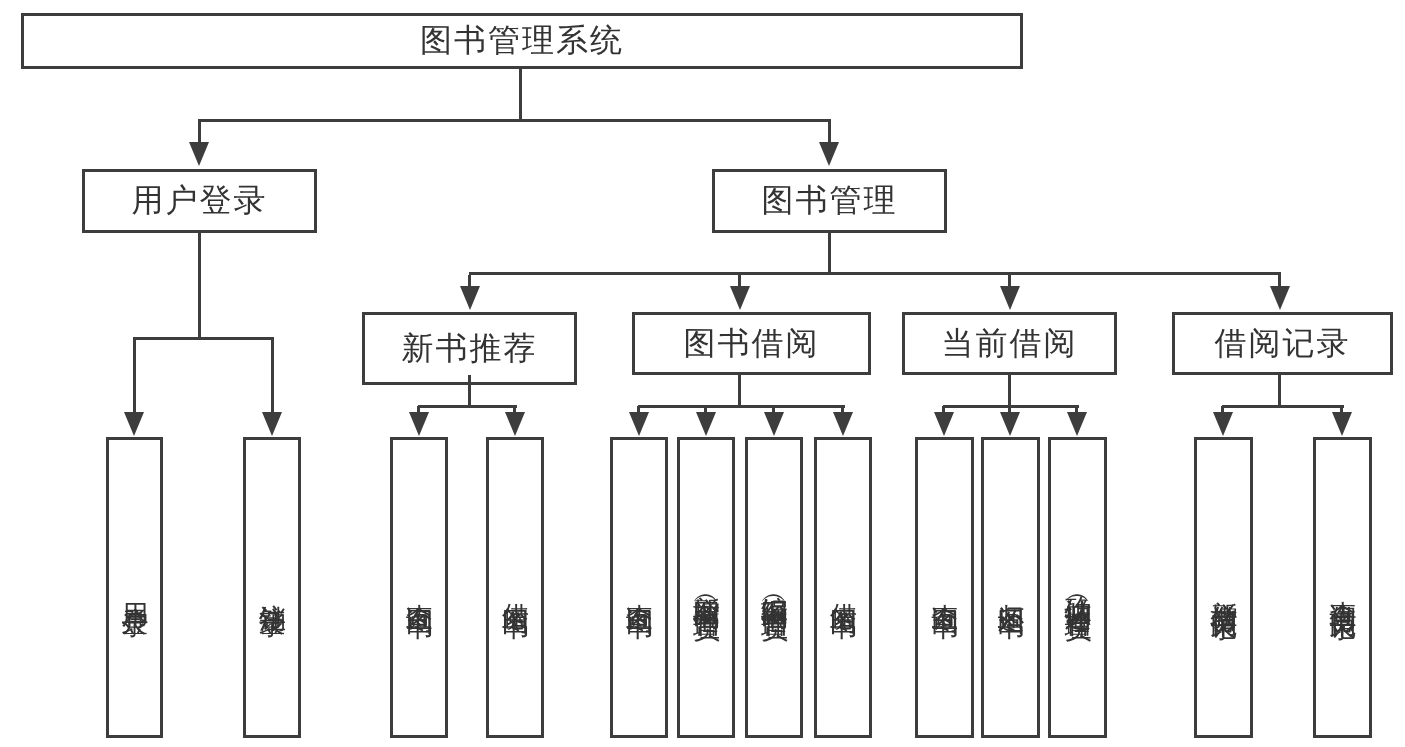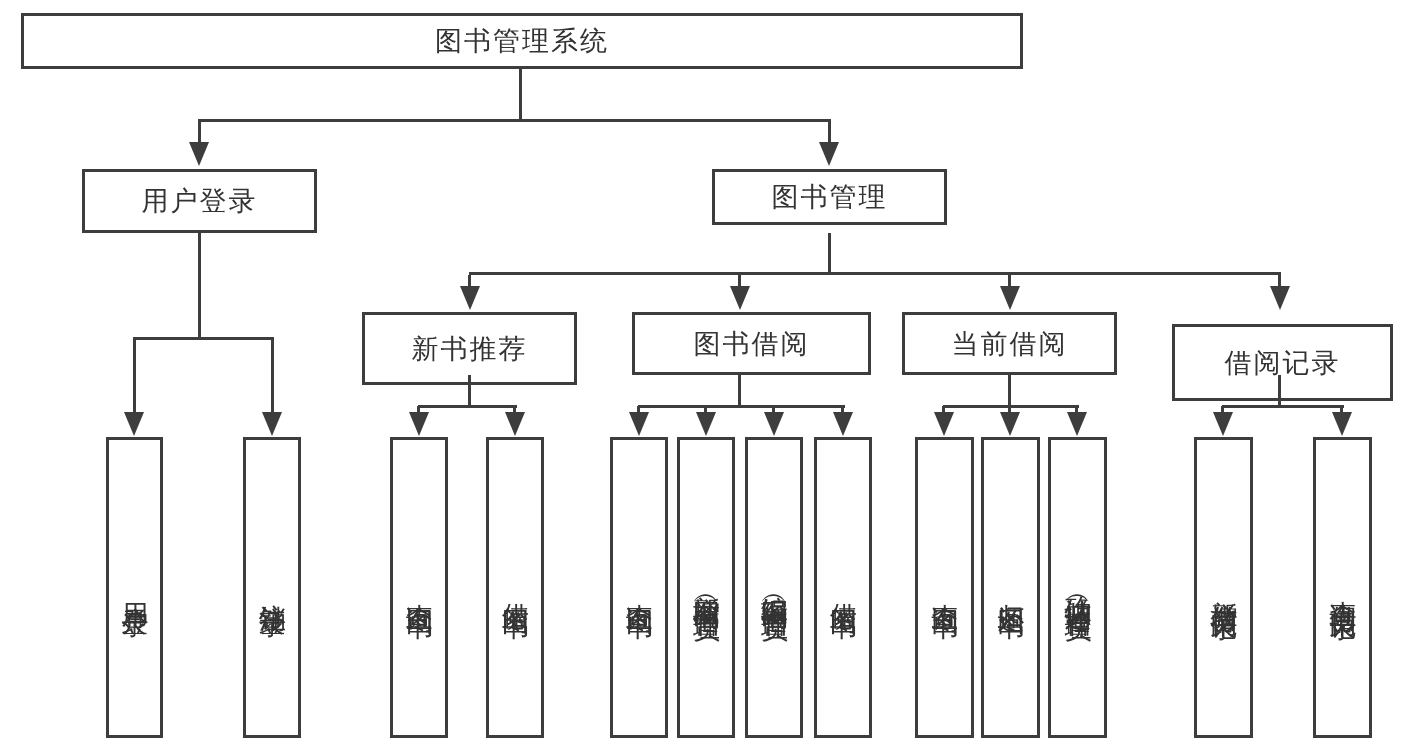--- a/index.html
+++ b/index.html
@@ -20,21 +20,21 @@
   .box{
     position:absolute;
     box-sizing:border-box;
     border:3px solid var(--line);
     background:var(--bg);
     display:flex;
     align-items:center;
     justify-content:center;
     text-align:center;
   }
-  .hbox{font-size:27px;letter-spacing:2px;font-family:Liberation Serif, serif;}
+  .hbox{font-size:32px;letter-spacing:2px;font-family:Liberation Serif, serif;}
   .leaf{
     top:437px;height:301px;
     writing-mode:vertical-rl;
     text-orientation:mixed;
     font-size:27px;
     letter-spacing:3px;
     line-height:1;
   }
   .vline{position:absolute;width:3px;background:var(--line);}
   .hline{position:absolute;height:3px;background:var(--line);}
@@ -61,21 +61,21 @@
   <div class="box hbox" style="left:21px;top:13px;width:1002px;height:56px">图书管理系统</div>
 
   <div class="vline" style="left:519px;top:66px;height:53px"></div>
   <div class="hline" style="left:198px;top:119px;width:633px"></div>
   <div class="vline" style="left:198px;top:120px;height:24px"></div>
   <div class="vline" style="left:828px;top:120px;height:24px"></div>
   <div class="arrow" style="left:189px;top:142px"></div>
   <div class="arrow" style="left:819px;top:142px"></div>
 
   <div class="box hbox" style="left:82px;top:169px;width:235px;height:64px">用户登录</div>
-  <div class="box hbox" style="left:712px;top:169px;width:235px;height:56px">图书管理</div>
+  <div class="box hbox" style="left:712px;top:169px;width:235px;height:64px">图书管理</div>
 
   <div class="vline" style="left:198px;top:233px;height:106px"></div>
   <div class="hline" style="left:133px;top:337px;width:141px"></div>
   <div class="vline" style="left:133px;top:340px;height:73px"></div>
   <div class="vline" style="left:271px;top:340px;height:73px"></div>
   <div class="arrow" style="left:124px;top:412px"></div>
   <div class="arrow" style="left:262px;top:412px"></div>
 
   <div class="vline" style="left:828px;top:233px;height:39px"></div>
   <div class="hline" style="left:469px;top:272px;width:812px"></div>
@@ -84,21 +84,21 @@
   <div class="vline" style="left:1008px;top:275px;height:12px"></div>
   <div class="vline" style="left:1278px;top:275px;height:12px"></div>
   <div class="arrow" style="left:460px;top:286px"></div>
   <div class="arrow" style="left:730px;top:286px"></div>
   <div class="arrow" style="left:1000px;top:286px"></div>
   <div class="arrow" style="left:1270px;top:286px"></div>
 
   <div class="box hbox" style="left:362px;top:312px;width:215px;height:73px">新书推荐</div>
   <div class="box hbox" style="left:632px;top:312px;width:239px;height:63px">图书借阅</div>
   <div class="box hbox" style="left:902px;top:312px;width:215px;height:63px">当前借阅</div>
-  <div class="box hbox" style="left:1172px;top:324px;width:221px;height:77px">借阅记录</div>
+  <div class="box hbox" style="left:1172px;top:312px;width:221px;height:63px">借阅记录</div>
 
   <div class="vline" style="left:468px;top:375px;height:31px"></div>
   <div class="hline" style="left:418px;top:405px;width:99px"></div>
   <div class="vline" style="left:417px;top:406px;height:7px"></div>
   <div class="vline" style="left:513px;top:406px;height:7px"></div>
   <div class="arrow" style="left:409px;top:412px"></div>
   <div class="arrow" style="left:505px;top:412px"></div>
 
   <div class="vline" style="left:738px;top:375px;height:31px"></div>
   <div class="hline" style="left:638px;top:405px;width:207px"></div>

